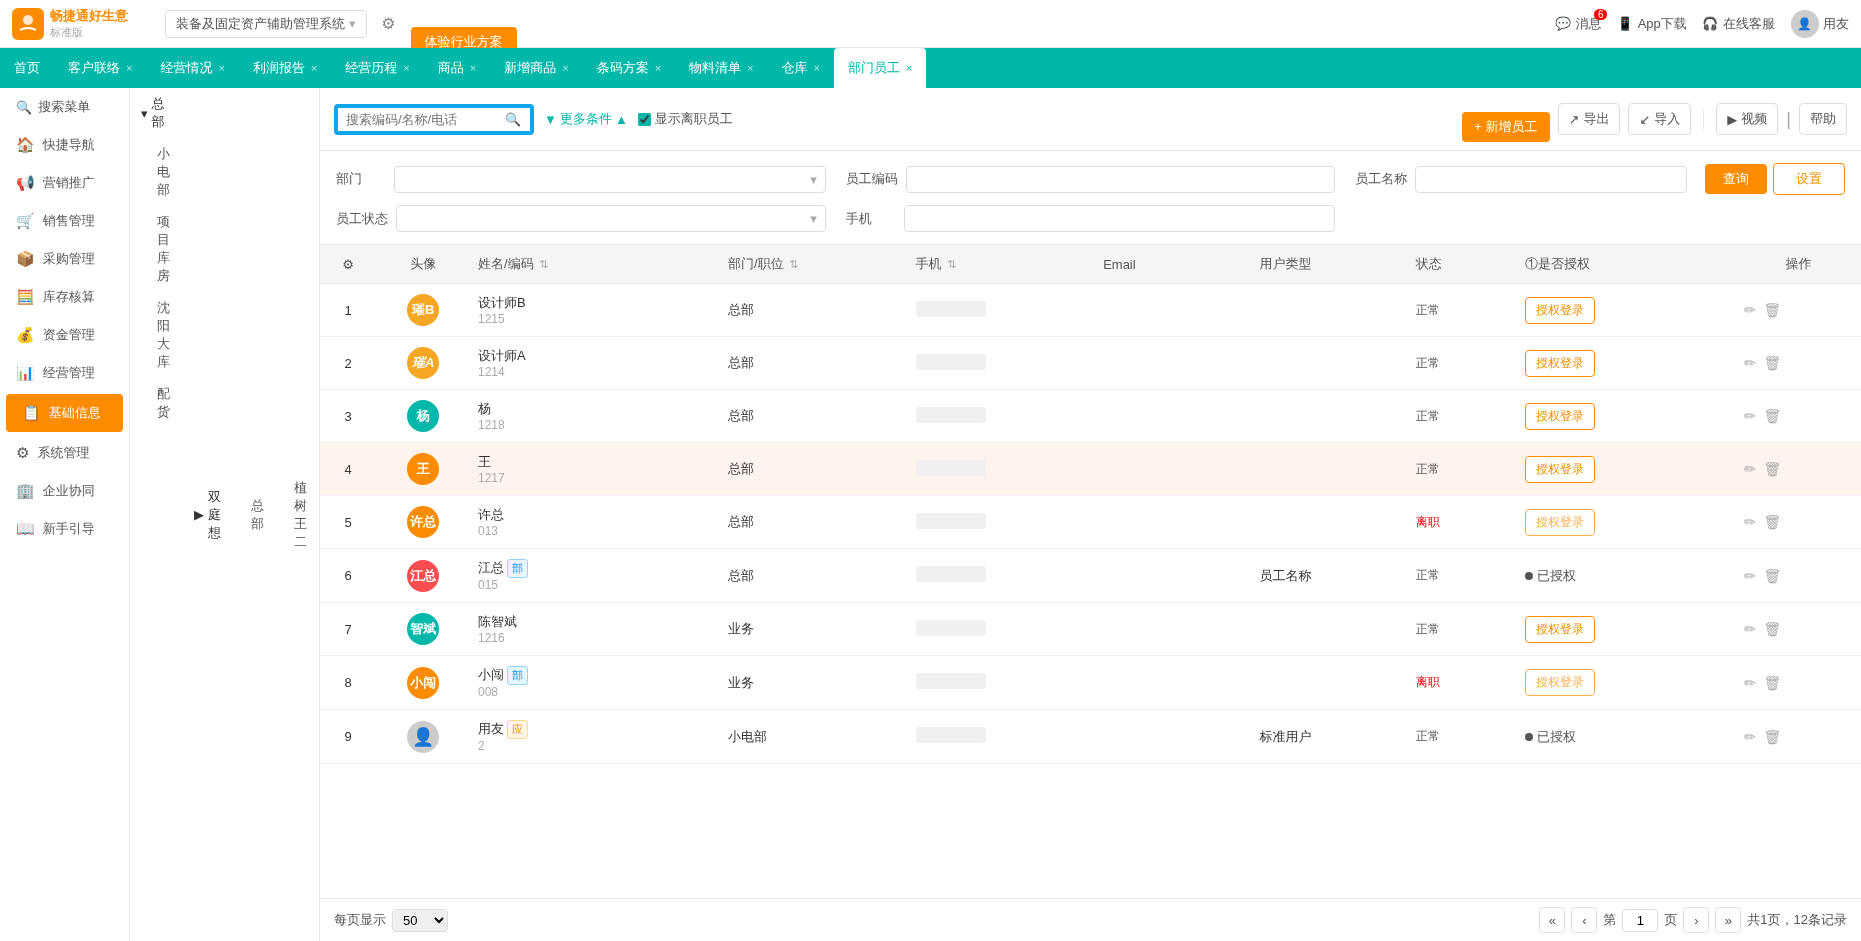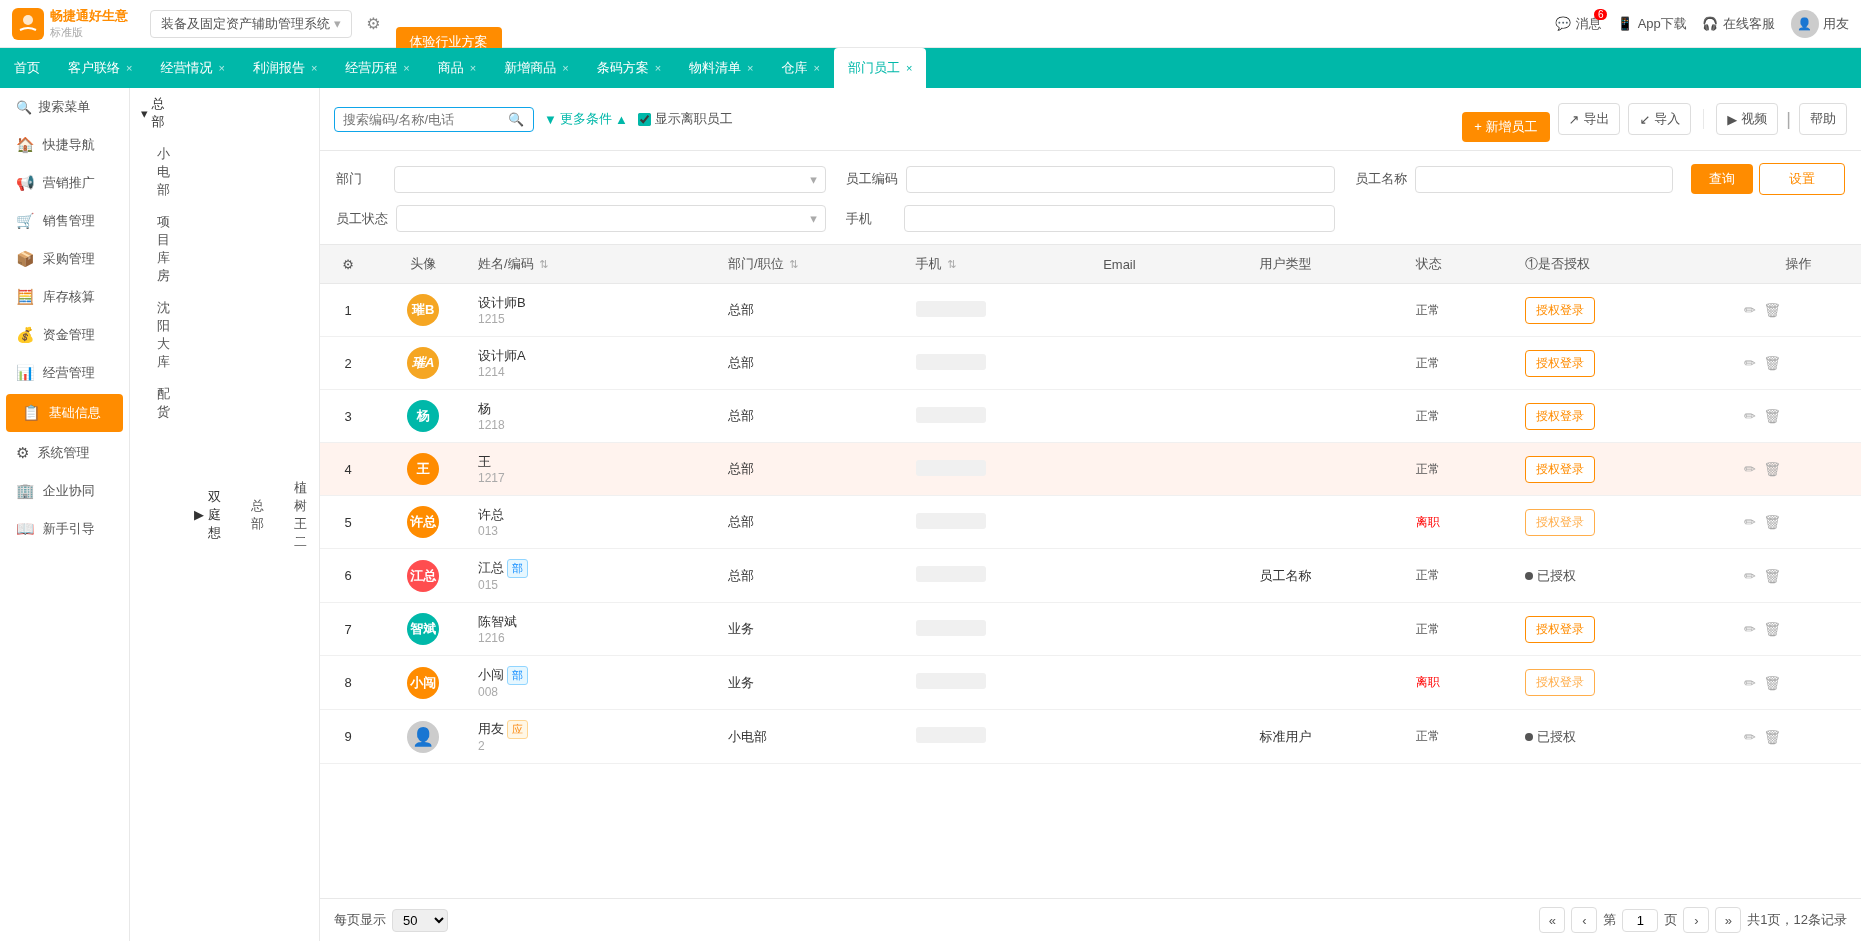--- a/index.html
+++ b/index.html
@@ -3,21 +3,21 @@
   <meta charset="utf-8">
   <style>
     * { box-sizing: border-box; margin: 0; padding: 0; font-family: 'Microsoft YaHei', Arial, sans-serif; font-size: 13px; }
     body { background: #f5f5f5; display: flex; flex-direction: column; height: 941px; overflow: hidden; }
 
     
     .topbar { background: #fff; height: 48px; display: flex; align-items: center; padding: 0 12px; border-bottom: 1px solid #e8e8e8; gap: 8px; }
     .topbar-logo { display: flex; align-items: center; gap: 6px; width: 130px; }
     .logo-icon { width: 32px; height: 32px; background: #ff8c00; border-radius: 6px; display: flex; align-items: center; justify-content: center; color: #fff; font-size: 10px; font-weight: bold; }
     .logo-text { font-size: 12px; color: #333; line-height: 1.3; }
-    .topbar-title { display: flex; align-items: center; gap: 4px; color: #555; font-size: 13px; border: 1px solid #ddd; border-radius: 4px; padding: 4px 10px; cursor: pointer; }
+    .topbar-title { display: flex; align-items: center; gap: 4px; color: #555; font-size: 13px; border: 1px solid #ddd; border-radius: 4px; padding: 4px 10px; cursor: pointer; margin-left: 15px; }
     .topbar-title .arrow { color: #aaa; }
     .gear-btn { width: 28px; height: 28px; display: flex; align-items: center; justify-content: center; cursor: pointer; color: #888; font-size: 16px; }
     .trial-btn { background: #ff8c00; color: #fff; border: none; border-radius: 4px; padding: 6px 14px; font-size: 13px; cursor: pointer; margin-top: 36px; }
     .topbar-right { margin-left: auto; display: flex; align-items: center; gap: 16px; color: #555; font-size: 13px; }
     .topbar-right-item { display: flex; align-items: center; gap: 4px; cursor: pointer; position: relative; }
     .badge { background: #f00; color: #fff; border-radius: 10px; font-size: 10px; padding: 0 4px; position: absolute; top: -6px; right: -6px; }
     .avatar { width: 28px; height: 28px; background: #ccc; border-radius: 50%; display: flex; align-items: center; justify-content: center; color: #fff; font-size: 12px; }
 
     
     .nav-tabs { background: #00b8a9; height: 40px; display: flex; align-items: center; padding: 0 0; overflow: hidden; }
@@ -49,38 +49,38 @@
     .tree-header-collapse { color: #aaa; font-size: 14px; cursor: pointer; margin-left: auto; }
     .tree-item { padding: 7px 12px 7px 18px; cursor: pointer; color: #555; font-size: 13px; display: flex; align-items: center; }
     .tree-item.indent1 { padding-left: 28px; }
     .tree-group-label { padding: 7px 12px; color: #333; font-size: 13px; display: flex; align-items: center; gap: 4px; cursor: pointer; }
 
     
     .data-panel { flex: 1; display: flex; flex-direction: column; overflow: hidden; background: #f0f0f0; }
 
     
     .filter-bar { background: #fff; padding: 8px 14px; display: flex; align-items: center; gap: 10px; border-bottom: 1px solid #e8e8e8; }
-    .filter-search { display: flex; align-items: center; border: 1px solid #0ea5e9; border-radius: 4px; padding: 4px 8px; gap: 12px; width: 200px; }
+    .filter-search { display: flex; align-items: center; border: 4px solid #0ea5e9; border-radius: 4px; padding: 4px 8px; gap: 12px; width: 200px; }
     .filter-search input { border: none; outline: none; font-size: 13px; width: 100%; background: transparent; }
     .filter-more { display: flex; align-items: center; gap: 3px; color: #00b8a9; cursor: pointer; font-size: 13px; }
     .filter-checkbox { display: flex; align-items: center; gap: 4px; color: #555; font-size: 13px; cursor: pointer; }
     .filter-checkbox input[type=checkbox] { accent-color: #00b8a9; }
     .toolbar-right { margin-left: auto; display: flex; align-items: center; gap: 8px; }
     .btn-add { background: #ff8c00; color: #fff; border: none; border-radius: 4px; padding: 6px 12px; font-size: 13px; cursor: pointer; display: flex; align-items: center; gap: 4px; margin-top: 16px; }
     .btn-outline { border: 1px solid #ddd; background: #fff; border-radius: 4px; padding: 6px 10px; font-size: 13px; cursor: pointer; display: flex; align-items: center; gap: 4px; color: #555; }
 
     
     .adv-filter { background: #fff; padding: 12px 16px; border-bottom: 1px solid #e8e8e8; display: grid; grid-template-columns: repeat(3, 1fr); gap: 10px 20px; }
     .form-row { display: flex; align-items: center; gap: 8px; }
     .form-label { color: #555; font-size: 13px; white-space: nowrap; min-width: 50px; }
     .form-input { flex: 1; border: 1px solid #ddd; border-radius: 4px; padding: 5px 8px; font-size: 13px; outline: none; color: #333; }
     .form-select { flex: 1; border: 1px solid #ddd; border-radius: 4px; padding: 5px 8px; font-size: 13px; outline: none; color: #555; background: #fff; display: flex; align-items: center; justify-content: space-between; cursor: pointer; }
     .adv-filter-actions { display: flex; align-items: center; justify-content: flex-end; gap: 8px; }
     .btn-query { background: #ff8c00; color: #fff; border: none; border-radius: 4px; padding: 6px 18px; font-size: 13px; cursor: pointer; }
-    .btn-set { background: #fff; color: #ff8c00; border: 1px solid #ff8c00; border-radius: 4px; padding: 6px 29px; font-size: 13px; cursor: pointer; }
+    .btn-set { background: #fff; color: #ff8c00; border: 1px solid #ff8c00; border-radius: 4px; padding: 6px 22px; font-size: 13px; cursor: pointer; }
 
     
     .table-wrap { flex: 1; overflow-y: auto; background: #fff; margin: 0; }
     table { width: 100%; border-collapse: collapse; font-size: 13px; }
     thead tr { background: #f5f5f5; border-bottom: 1px solid #e8e8e8; }
     thead th { padding: 10px 8px; color: #555; font-weight: normal; text-align: left; white-space: nowrap; border-bottom: 1px solid #e8e8e8; }
     tbody tr { border-bottom: 1px solid #f0f0f0; background: #fff; }
     tbody tr.highlighted { background: #fff3ee; }
     tbody td { padding: 10px 8px; color: #333; vertical-align: middle; }
     .avatar-circle { width: 32px; height: 32px; border-radius: 50%; display: flex; align-items: center; justify-content: center; color: #fff; font-size: 13px; font-weight: bold; flex-shrink: 0; }

